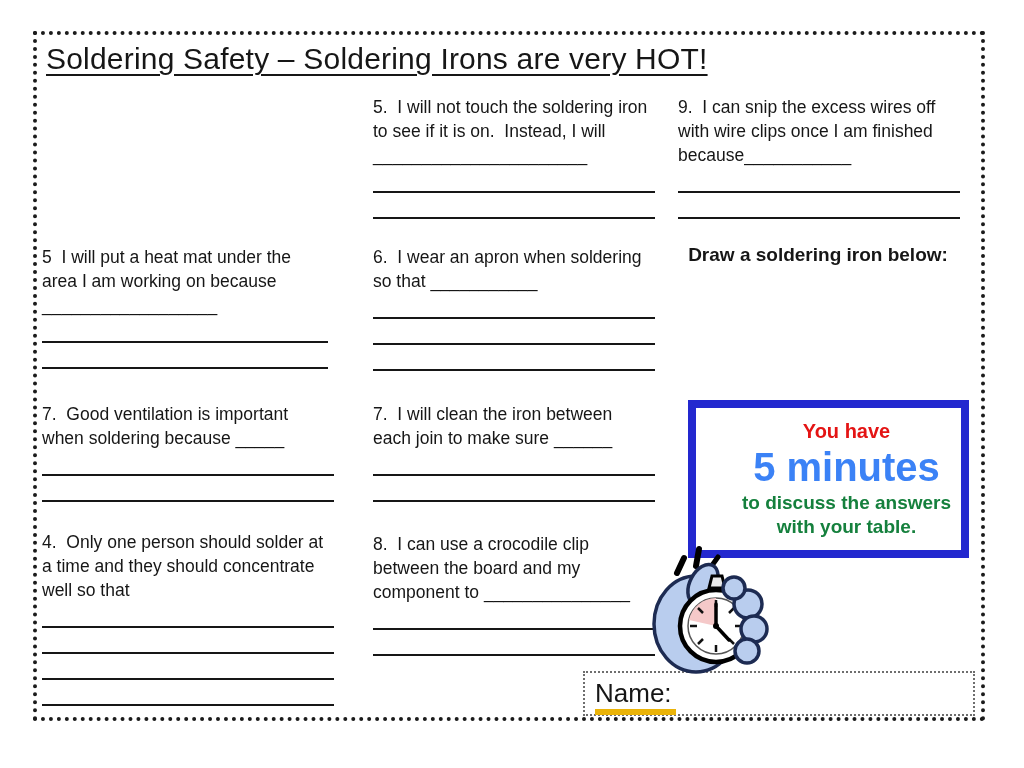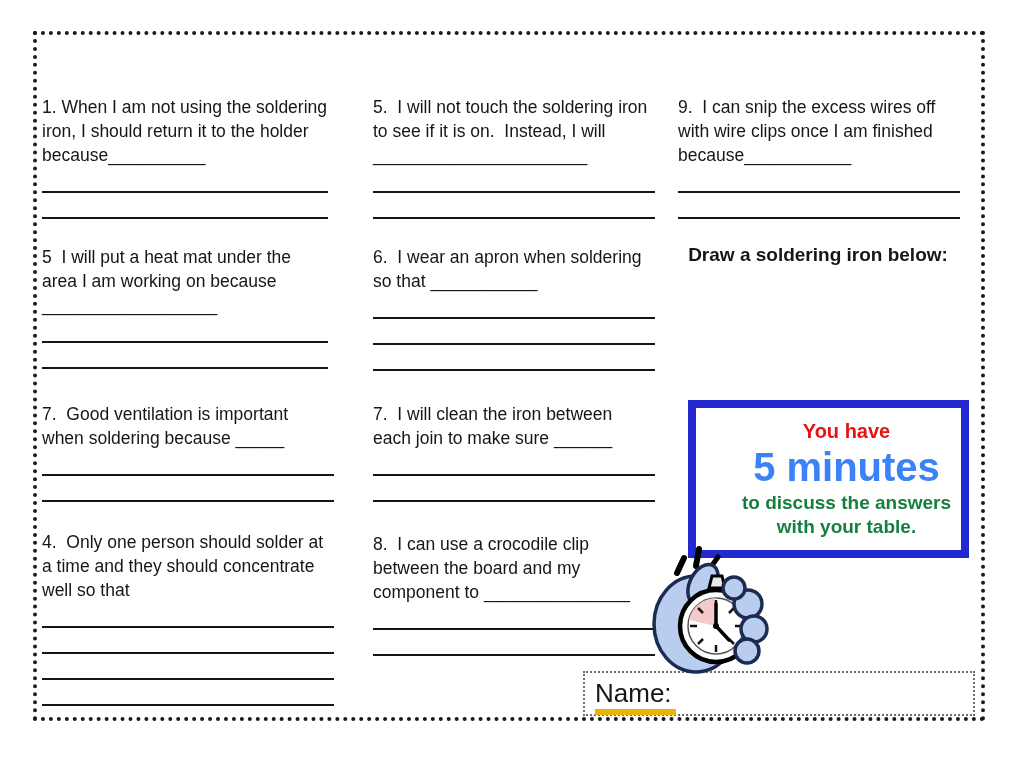--- a/index.html
+++ b/index.html
@@ -36,26 +36,22 @@
         box-sizing:border-box;border:2px dotted #6e6e6e;background:#ffffff;z-index:1;}
   .name-label{display:inline-block;margin:4px 0 10px 10px;font-size:26px;line-height:32px;
         border-bottom:6px solid #eab308;padding-right:4px;}
 </style>
 </head>
 <body>
 
 <div class="page">
   <div class="page-border"></div>
 
+  <h1 class="title">Soldering Safety – Soldering Irons are very HOT!</h1>
 
-  <div class="question q1">
-    <p class="q-text">1. When I am not using the soldering iron, I should return it to the holder because__________</p>
-    <div class="blank-line"></div>
-    <div class="blank-line"></div>
-  </div>
 
   <div class="question q2">
     <p class="q-text">5  I will put a heat mat under the area I am working on because __________________</p>
     <div class="blank-line"></div>
     <div class="blank-line"></div>
   </div>
 
   <div class="question q3">
     <p class="q-text">7.  Good ventilation is important when soldering because _____</p>
     <div class="blank-line"></div>

